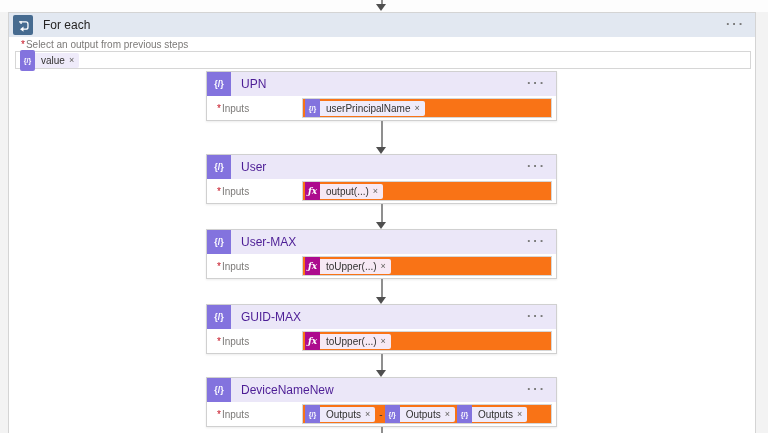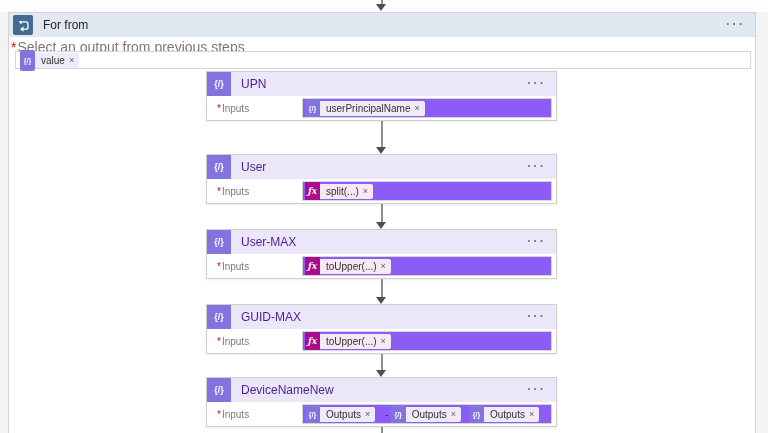--- a/index.html
+++ b/index.html
@@ -33,21 +33,21 @@
     width:20px; height:20px; margin-left:4px; border-radius:2px;
     background:#466b90; display:flex; align-items:center; justify-content:center;
     flex:0 0 auto;
   }
   .scope-title { margin-left:10px; font-size:12px; color:#252423; }
   .more {
     position:absolute; right:10px; top:50%; transform:translateY(-58%);
     font-size:13px; font-weight:bold; letter-spacing:2px; color:#7a7a7a; cursor:pointer;
   }
   .field-label {
-    position:absolute; left:2px; top:26px; font-size:14px; color:#7c7a78;
+    position:absolute; left:12px; top:26px; font-size:10px; color:#7c7a78;
   }
   .req { color:#c50f1f; margin-right:1px; }
   .big-input {
     position:absolute; left:6px; top:38px; width:736px; height:18px;
     background:#fff; border:1px solid #d6d6d6; display:flex; align-items:center;
     padding-left:4px; cursor:text;
   }
 
   
   .card {
@@ -64,27 +64,27 @@
     display:flex; align-items:center; justify-content:center;
     font-size:9px; font-weight:bold; flex:0 0 auto;
   }
   .card-title { margin-left:10px; font-size:12px; color:#4c1d95; }
   .card-body {
     position:relative; height:25px; display:flex; align-items:center;text-decoration:underline;
   }
   .inputs-label { position:absolute; left:10px; font-size:10px; color:#7c7a78; }
   .card-input {
     position:absolute; left:95px; top:2px; width:250px; height:20px;
-    background:#8b5cf6; border:1px solid #d6d6d6; display:flex; align-items:center;
+    background:#f97316; border:1px solid #d6d6d6; display:flex; align-items:center;
     padding-left:2px; cursor:text; overflow:hidden; white-space:nowrap;
   }
 
   
   .chip {
-    display:inline-flex; align-items:center; height:15px; margin-right:8px;
+    display:inline-flex; align-items:center; height:15px; margin-right:2px;
     border-radius:2px; cursor:pointer; flex:0 0 auto;
   }
   .chip.token { background:#efebfa; }
   .chip.expression { background:#f7e9f4; }
   .chip-ic {
     width:15px; height:21px; border-radius:2px; color:#fff;
     display:inline-flex; align-items:center; justify-content:center;
     font-size:7px; font-weight:bold; flex:0 0 auto;
   }
   .chip.token .chip-ic { background:#8373de; }
@@ -106,21 +106,21 @@
 <div class="scope">
 
   <div class="scope-header">
     <span class="scope-icon">
       <svg width="13" height="13" viewBox="0 0 16 16">
         <path d="M4 3.5 H11 A2.5 2.5 0 0 1 13.5 6 V10 A2.5 2.5 0 0 1 11 12.5 H7" fill="none" stroke="#fff" stroke-width="1.6"></path>
         <path d="M2.5 3.5 H5 V6" fill="none" stroke="#fff" stroke-width="1.6"></path>
         <path d="M8 9.2 L8 15.8 L3.8 12.5 Z" fill="#fff"></path>
       </svg>
     </span>
-    <span class="scope-title">For from</span>
+    <span class="scope-title">For each</span>
     <span class="more">···</span>
   </div>
 
   <div class="field-label"><span class="req">*</span><span>Select an output from previous steps</span></div>
 
   <div class="big-input">
     <span class="chip token">
       <span class="chip-ic">{/}</span>
       <span class="chip-label">value</span>
       <span class="chip-x">×</span>
@@ -151,21 +151,21 @@
     <div class="card-header">
       <span class="card-icon">{/}</span>
       <span class="card-title">User</span>
       <span class="more">···</span>
     </div>
     <div class="card-body">
       <span class="inputs-label"><span class="req">*</span><span>Inputs</span></span>
       <div class="card-input">
         <span class="chip expression">
           <span class="chip-ic">ƒx</span>
-          <span class="chip-label">split(...)</span>
+          <span class="chip-label">output(...)</span>
           <span class="chip-x">×</span>
         </span>
       </div>
     </div>
   </div>
   <div class="stem" style="left:371.5px; top:191px; height:19px;"></div>
   <div class="arrowhead" style="left:367px; top:209px;"></div>
 
   <div class="card" style="top:216px;">
     <div class="card-header">

